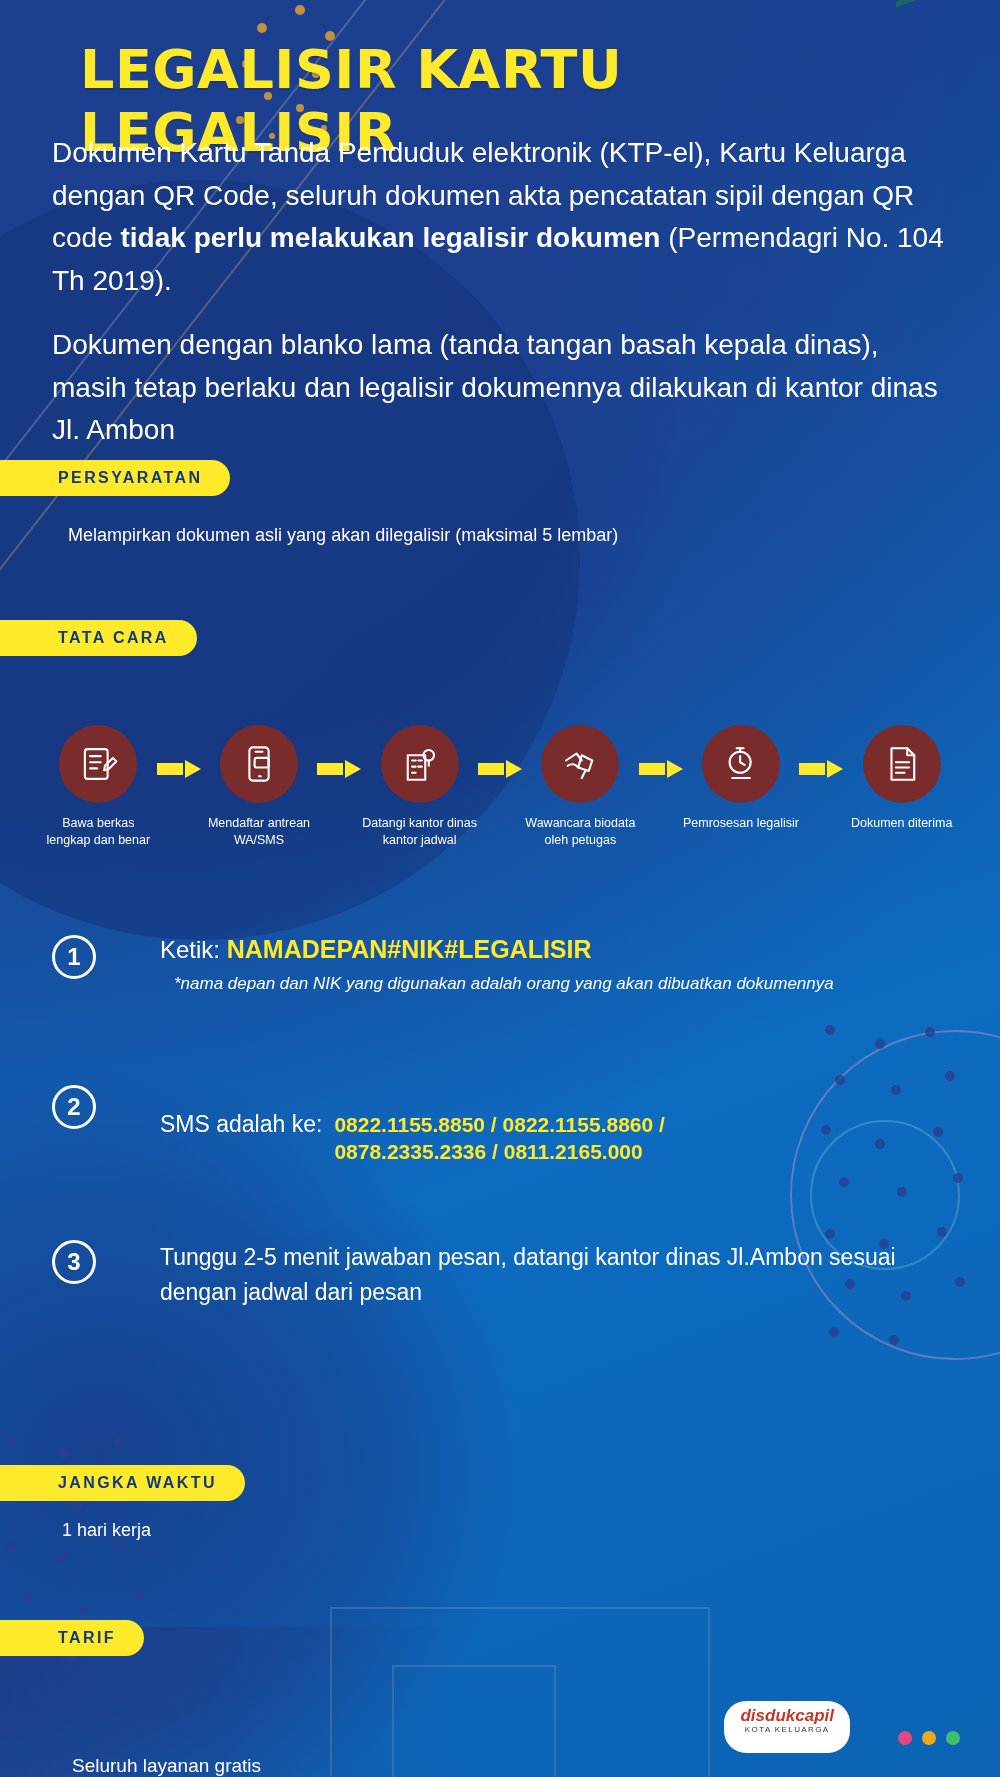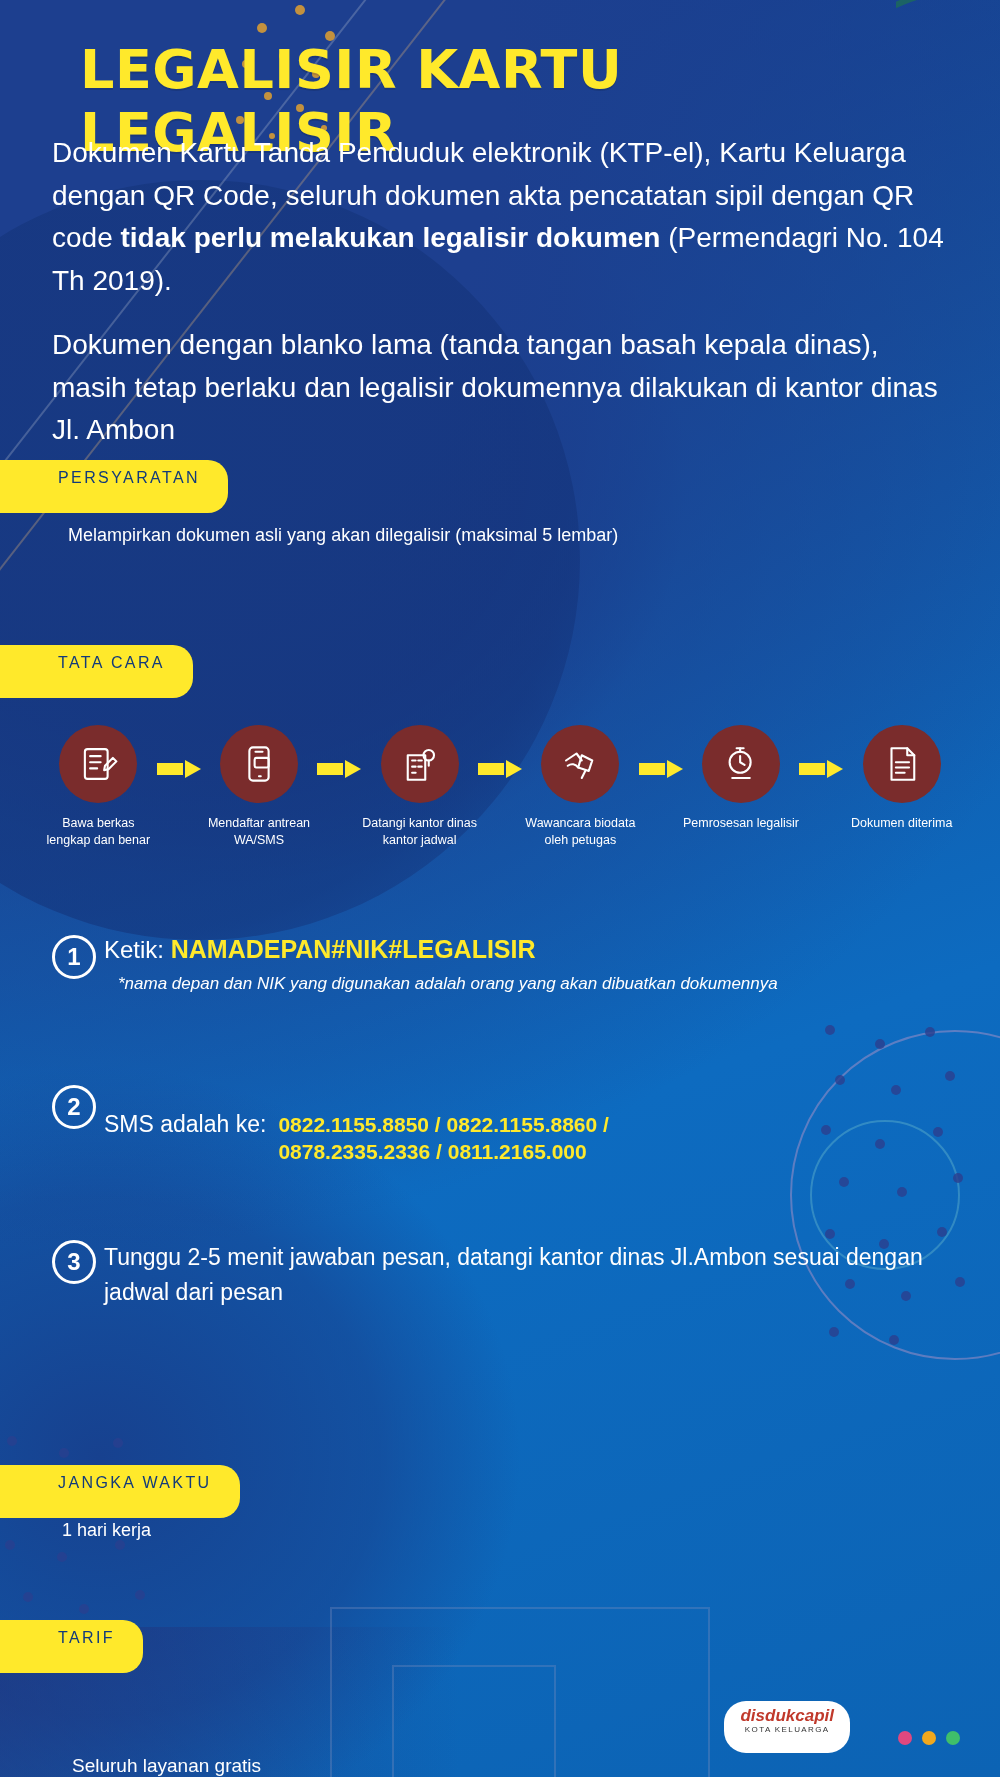--- a/index.html
+++ b/index.html
@@ -95,26 +95,26 @@
     position:absolute; top:132px; left:52px; width:900px;
     color:#ffffff; font-size:28px; line-height:1.52;
   }
   .intro p { margin:0 0 22px 0; }
   .intro b { font-weight:bold; }
 
   
   .tab {
     position:absolute; left:0;
     background:#ffe92b; color:#123a7a;
-    font-weight:normal; font-size:16px; letter-spacing:2.4px;
-    padding:9px 28px 26px 58px;
+    font-weight:bold; font-size:16px; letter-spacing:2.4px;
+    padding:9px 28px 9px 58px;
     border-top-right-radius:20px; border-bottom-right-radius:20px;
   }
   .tab-persyaratan { top:460px; }
-  .tab-tatacara { top:645px;text-align:right; }
+  .tab-tatacara { top:620px;text-align:right; }
   .tab-jangka { top:1465px; }
   .tab-tarif { top:1620px; }
 
   .tab-body {
     position:absolute; color:#ffffff; font-size:18px; left:68px;
   }
   .body-persyaratan { top:525px; }
   .body-jangka { top:1520px; left:62px; }
   .body-tarif { top:1755px; left:72px; font-size:19px; }
 
@@ -147,21 +147,21 @@
 
   
   .numrow { position:absolute; left:52px; width:900px; }
   .bullet {
     width:44px; height:44px; border-radius:50%;
     border:3px solid #ffffff; color:#ffffff;
     font-size:24px; font-weight:bold;
     display:flex; align-items:center; justify-content:center;
     position:absolute; left:0; top:0;
   }
-  .numcontent { margin-left:52px; color:#ffffff; }
+  .numcontent { margin-left:108px; color:#ffffff; }
 
   .row1 { top:935px; }
   .r1line { font-size:24px; }
   .r1line .code { color:#ffe92b; font-weight:bold; font-size:25px; }
   .r1note { font-style:italic; font-size:17px; margin-top:10px; margin-left:14px; }
 
   .row2 { top:1085px; }
   .r2a { font-size:23px; }
   .r2a .num { color:#ffe92b; font-weight:bold; font-size:22px; margin-left:10px; }
   .r2b { font-size:23px; margin-top:26px; display:flex; align-items:flex-start; }

